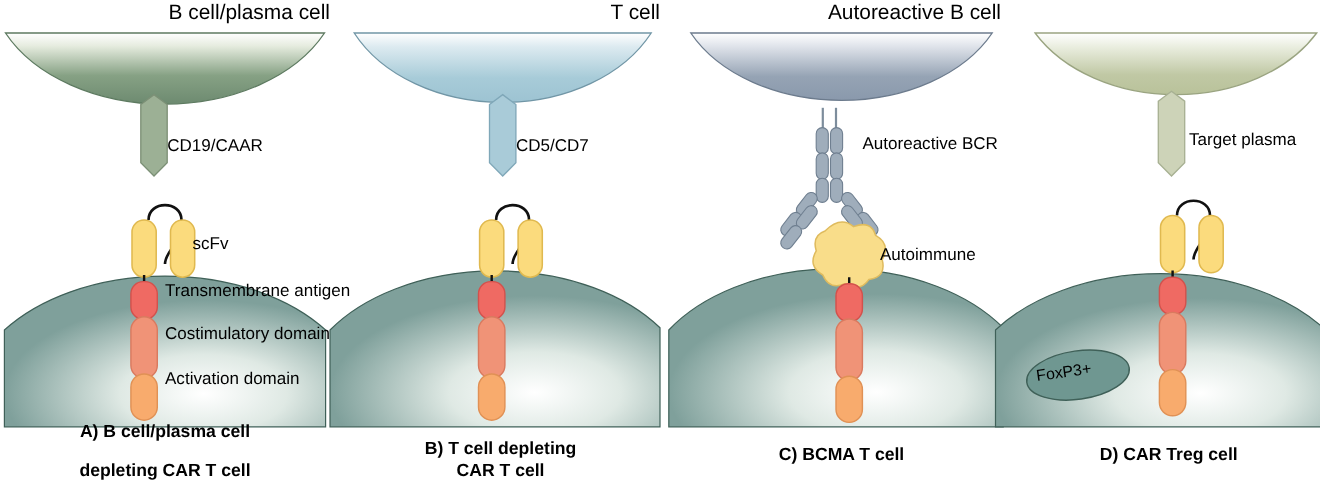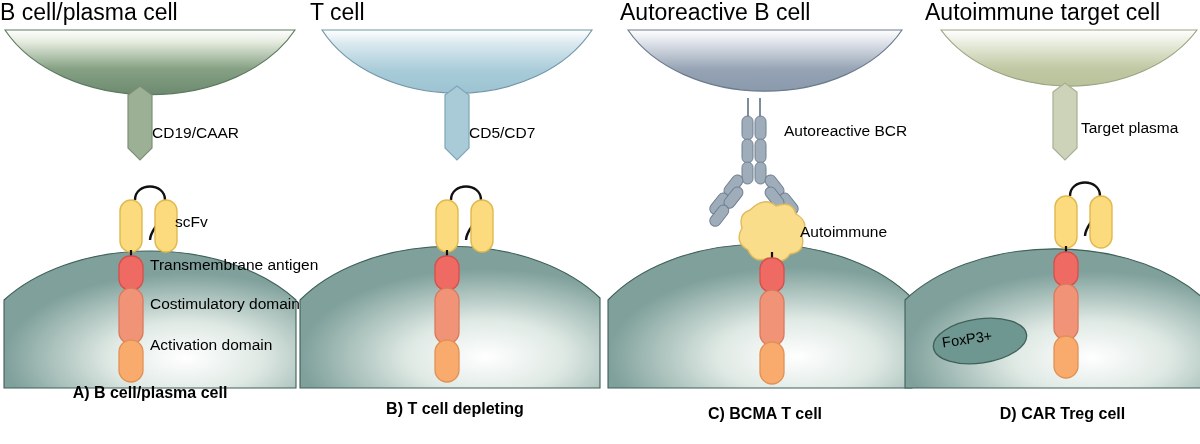--- a/index.html
+++ b/index.html
@@ -1,21 +1,21 @@
 <!DOCTYPE html>
 <html><head>
 <meta charset="utf-8">
 <style>
   html,body{margin:0;padding:0;background:#fff;}
   body{width:1200px;height:444px;position:relative;overflow:hidden;
        font-family:"Liberation Sans", sans-serif;color:#000;}
   .fig{position:absolute;inset:0;}
   .panel{position:absolute;top:0;height:444px;}
-  .title{position:absolute;top:2px;width:100%;text-align:left;
-         font-size:23px;line-height:20px;white-space:nowrap;}
+  .title{position:absolute;top:2px;width:100%;text-align:right;
+         font-size:19px;line-height:20px;white-space:nowrap;}
   .caption{position:absolute;width:100%;text-align:center;
            font-size:16px;font-weight:bold;line-height:19px;}
   .lbl{position:absolute;font-size:15.5px;line-height:17px;white-space:nowrap;}
   svg{display:block;position:absolute;left:0;top:0;overflow:visible;}
 </style>
 </head>
 <body>
 
 <div class="fig">
 
@@ -49,20 +49,21 @@
       <rect x="119" y="340" width="24" height="42" rx="12" fill="#f8ab6d" stroke="#e09155" stroke-width="1.3"></rect>
     </svg>
 
     <div class="lbl" style="left:152px;top:124px;">CD19/CAAR</div>
     <div class="lbl" style="left:175px;top:213px;">scFv</div>
     <div class="lbl" style="left:150px;top:256px;">Transmembrane antigen</div>
     <div class="lbl" style="left:150px;top:295px;">Costimulatory domain</div>
     <div class="lbl" style="left:150px;top:336px;">Activation domain</div>
 
     <div class="caption" style="top:383px;">A)  B cell/plasma cell</div>
+    <div class="caption" style="top:419px;">depleting CAR T cell</div>
   </div>
 
   <div class="panel" style="left:310px;width:290px;">
     <div class="title">T cell</div>
 
     <svg width="290" height="444">
       <defs>
         <linearGradient id="gB" x1="0" y1="0" x2="0" y2="1">
           <stop offset="0%" stop-color="#ffffff"></stop>
             <stop offset="20%" stop-color="#dceaf0"></stop>
@@ -84,20 +85,21 @@
       <rect x="161" y="200" width="22" height="52" rx="11" fill="#fbdb7d" stroke="#e0b94f" stroke-width="1.4"></rect>
       <line x1="137" y1="250" x2="137" y2="262" stroke="#111" stroke-width="2.2"></line>
       <rect x="125" y="256" width="24" height="34" rx="11" fill="#ef6a63" stroke="#d3514c" stroke-width="1.3"></rect>
       <rect x="125" y="288" width="24" height="56" rx="12" fill="#f09377" stroke="#d97a5f" stroke-width="1.3"></rect>
       <rect x="125" y="340" width="24" height="42" rx="12" fill="#f8ab6d" stroke="#e09155" stroke-width="1.3"></rect>
     </svg>
 
     <div class="lbl" style="left:159px;top:124px;">CD5/CD7</div>
 
     <div class="caption" style="top:399px;">B)  T cell depleting</div>
+    <div class="caption" style="top:419px;">CAR T cell</div>
   </div>
 
   <div class="panel" style="left:620px;width:290px;">
     <div class="title">Autoreactive B cell</div>
 
     <svg width="290" height="444">
       <defs>
         <linearGradient id="gC" x1="0" y1="0" x2="0" y2="1">
           <stop offset="0%" stop-color="#ffffff"></stop>
             <stop offset="20%" stop-color="#dfe3ea"></stop>
@@ -148,21 +150,20 @@
       <rect x="140" y="342" width="24" height="42" rx="12" fill="#f8ab6d" stroke="#e09155" stroke-width="1.3"></rect>
     </svg>
 
     <div class="lbl" style="left:164px;top:122px;">Autoreactive BCR</div>
     <div class="lbl" style="left:180px;top:223px;">Autoimmune</div>
 
     <div class="caption" style="top:404px;">C)  BCMA T cell</div>
   </div>
 
   <div class="panel" style="left:925px;width:275px;">
-    <div class="title">Autoimmune target cell</div>
 
     <svg width="275" height="444">
       <defs>
         <linearGradient id="gD" x1="0" y1="0" x2="0" y2="1">
           <stop offset="0%" stop-color="#ffffff"></stop>
             <stop offset="22%" stop-color="#eaeee0"></stop>
           <stop offset="68%" stop-color="#c0c8a4"></stop>
             <stop offset="100%" stop-color="#b9c29a"></stop>
         </linearGradient>
         <radialGradient id="tD" cx="62%" cy="78%" r="62%">

